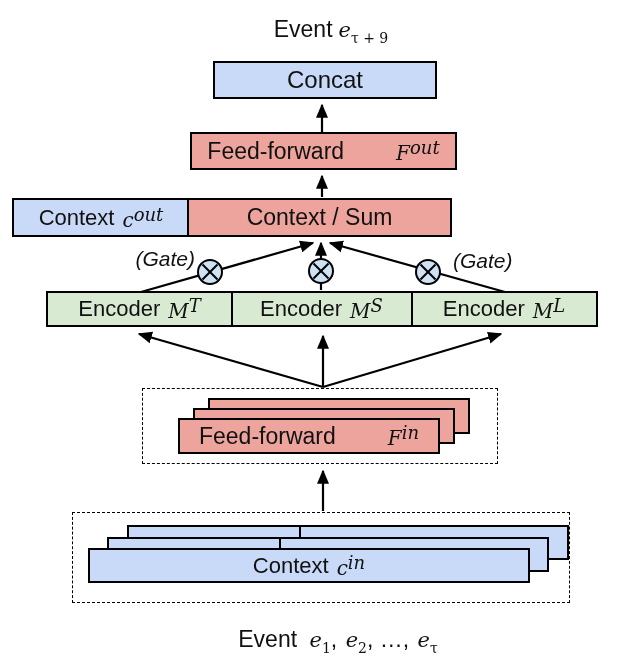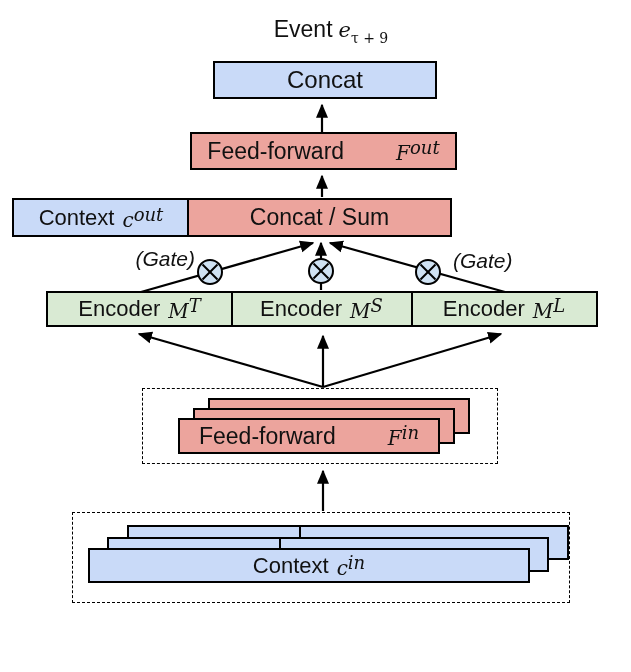--- a/index.html
+++ b/index.html
@@ -60,21 +60,21 @@
   <div class="box pink" style="left:190px; top:132px; width:267px; height:38px;">
     <span>Feed-forward</span>
     <span class="math"><span>F</span><sup class="sp">out</sup></span>
   </div>
 
   <div class="box blue" style="left:12px; top:198px; width:178px; height:39px; font-size:22px;">
     <span>Context</span>
     <span class="math"><span>c</span><sup class="sp">out</sup></span>
   </div>
   <div class="box pink" style="left:187px; top:198px; width:265px; height:39px;">
-    <span>Concat / Sum</span>
+    <span>Context / Sum</span>
   </div>
 
   <div class="gate-label" style="left:95px; top:247px; width:100px; text-align:right;">
     <span>(Gate)</span>
   </div>
   <div class="gate-label" style="left:453px; top:249px; width:100px; text-align:left;">
     <span>(Gate)</span>
   </div>
 
   <div class="box green cellrow" style="left:46px; top:291px; width:552px; height:36px; padding:0;">
@@ -107,20 +107,26 @@
   <div class="layer z2" style="left:107px; top:537px; width:442px; height:35px;">
     <div style="width:172px; height:100%; box-sizing:border-box; border-right:2.5px solid #000;"></div>
   </div>
   <div class="box blue cellrow z3" style="left:88px; top:548px; width:442px; height:35px; padding:0;">
     <div class="cell" style="width:170px;">
       <span>Context</span>
       <span class="math"><span>c</span><sup class="sp">in</sup></span>
     </div>
   </div>
 
+  <div class="evt-label" style="left:188px; top:626px; width:300px;">
+    <span>Event</span>
+    <span class="math"><span>e</span><sub class="sb">1</sub></span><span>,</span>
+    <span class="math" style="margin-left:2px;"><span>e</span><sub class="sb">2</sub></span><span>, …,</span>
+    <span class="math" style="margin-left:2px;"><span>e</span><sub class="sb">τ</sub></span>
+  </div>
 
   <svg class="overlay" width="631" height="672" viewBox="0 0 631 672">
     <defs>
       <marker id="ah" viewBox="0 0 10 10" refX="9" refY="5" markerWidth="6.5" markerHeight="6.5" orient="auto">
         <path d="M0,0.8 L10,5 L0,9.2 Z" fill="#000"></path>
       </marker>
     </defs>
     <g stroke="#000" stroke-width="2.2" fill="none">
       <line x1="322" y1="133" x2="322" y2="105" marker-end="url(#ah)"></line>
       <line x1="322" y1="197" x2="322" y2="176" marker-end="url(#ah)"></line>

